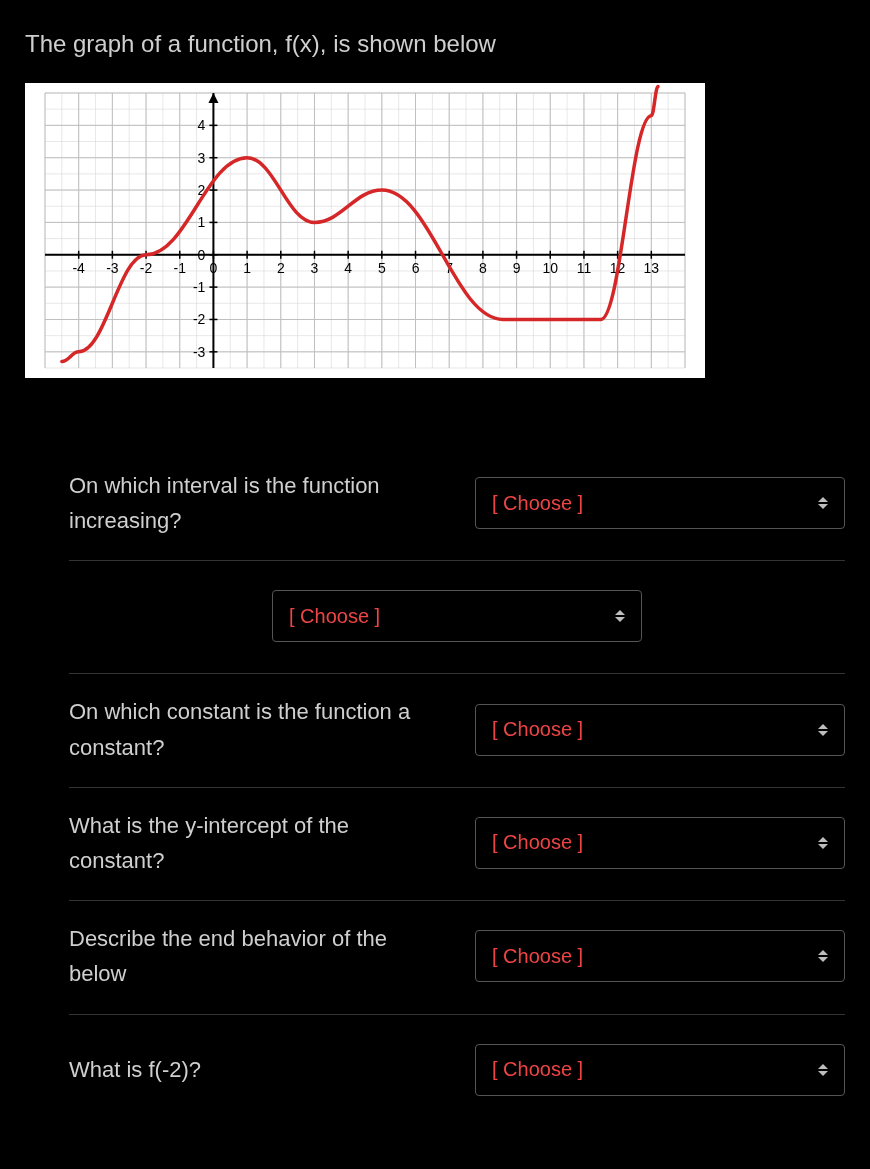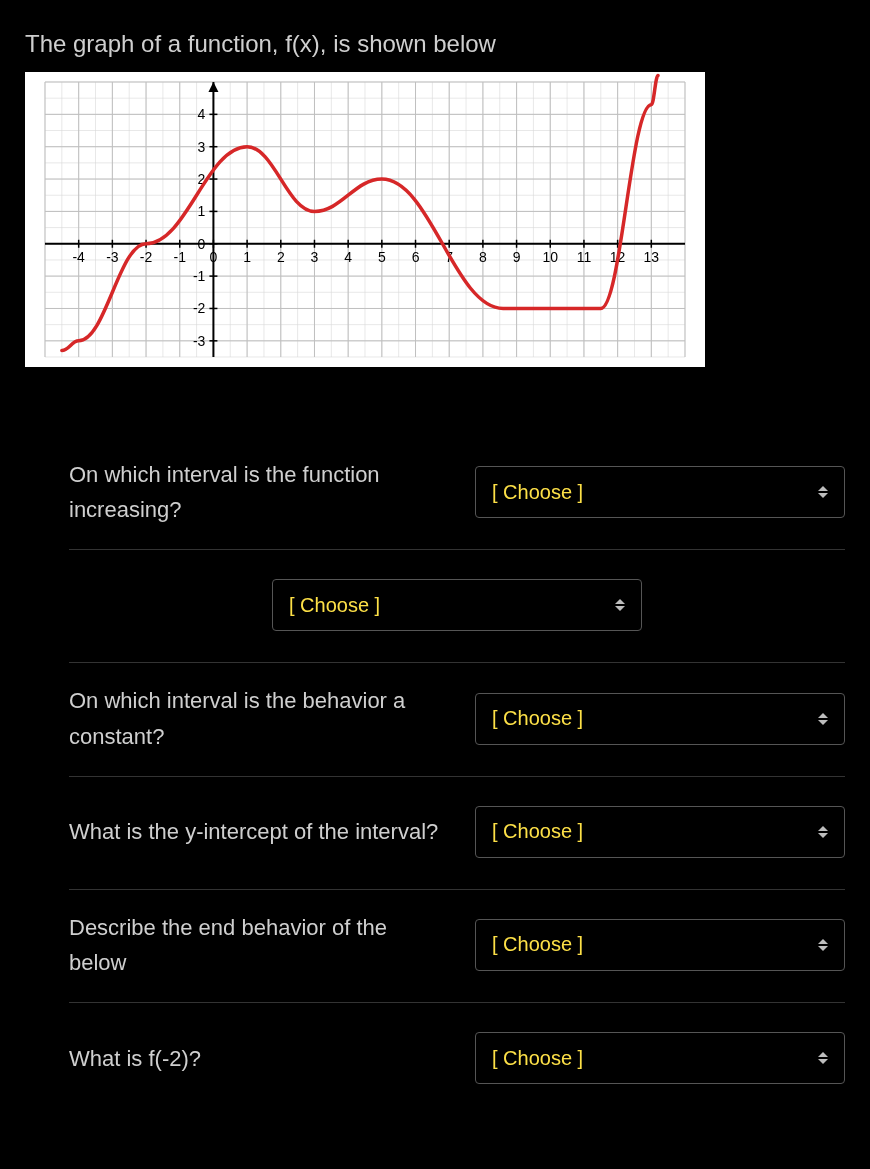--- a/index.html
+++ b/index.html
@@ -11,21 +11,21 @@
     font-weight: 300;
     width: 870px;
   }
   .page {
     padding: 30px 25px 40px 25px;
     box-sizing: border-box;
   }
   .prompt {
     font-size: 24px;
     color: #cfcfcf;
-    margin-bottom: 14px;
+    margin-bottom: 25px;
     font-weight: 300;
   }
   .graph-box {
     background: #fff;
     width: 680px;
     height: 295px;
     position: relative;
     overflow: hidden;
   }
   .graph-box svg {
@@ -54,21 +54,21 @@
     flex: 1 1 auto;
     padding-right: 30px;
     font-weight: 300;
   }
   .dropdown {
     flex: 0 0 370px;
     height: 52px;
     border: 1px solid #555;
     border-radius: 4px;
     background: #000;
-    color: #fde047;
+    color: #ef4444;
     font-size: 20px;
     display: flex;
     align-items: center;
     justify-content: space-between;
     padding: 0 14px 0 16px;
     box-sizing: border-box;
     cursor: pointer;
   }
   .dd-icon {
     width: 14px;
@@ -255,31 +255,31 @@
       <div class="q-row">
         <div class="dropdown">
           <span>[ Choose ]</span>
           <span class="dd-icon">
             <span class="tri up"></span>
             <span class="tri down"></span>
           </span>
         </div>
       </div>
       <div class="q-row">
-        <div class="q-text">On which interval is the behavior a constant?</div>
-        <div class="dropdown">
-          <span>[ Choose ]</span>
-          <span class="dd-icon">
-            <span class="tri up"></span>
-            <span class="tri down"></span>
-          </span>
-        </div>
-      </div>
-      <div class="q-row">
-        <div class="q-text">What is the y-intercept of the interval?</div>
+        <div class="q-text">On which constant is the function a constant?</div>
+        <div class="dropdown">
+          <span>[ Choose ]</span>
+          <span class="dd-icon">
+            <span class="tri up"></span>
+            <span class="tri down"></span>
+          </span>
+        </div>
+      </div>
+      <div class="q-row">
+        <div class="q-text">What is the y-intercept of the constant?</div>
         <div class="dropdown">
           <span>[ Choose ]</span>
           <span class="dd-icon">
             <span class="tri up"></span>
             <span class="tri down"></span>
           </span>
         </div>
       </div>
       <div class="q-row">
         <div class="q-text">Describe the end behavior of the below</div>

